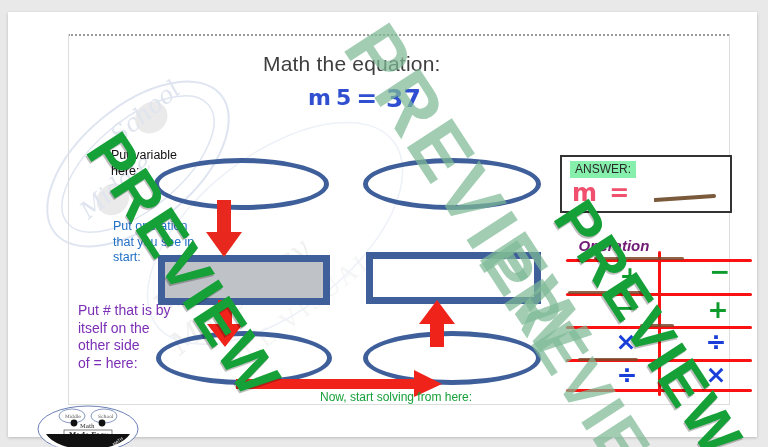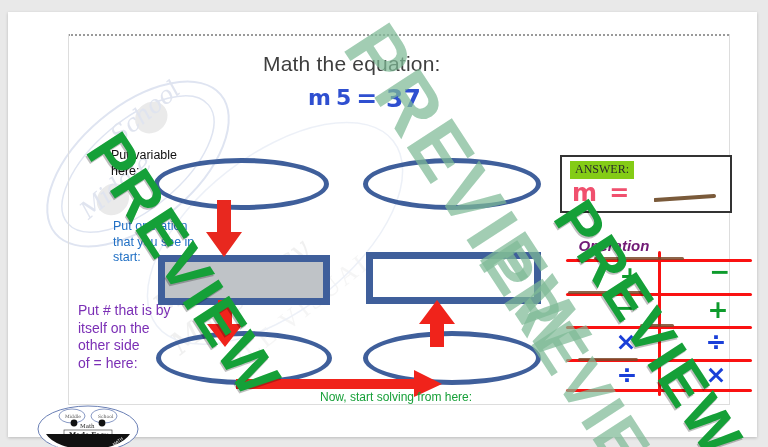--- a/index.html
+++ b/index.html
@@ -48,21 +48,21 @@
   .obox{position:absolute;border:7px solid #3f5f9b;box-sizing:border-box;}
   .ob-l{left:150px;top:243px;width:172px;height:50px;background:#bfc3c7;}
   .ob-r{left:358px;top:240px;width:175px;height:52px;background:#ffffff;}
 
   
   .arrow{position:absolute;}
   .arrow svg{display:block;}
 
   
   .answer-box{position:absolute;left:552px;top:143px;width:168px;height:54px;border:2px solid #333333;background:#ffffff;}
-  .answer-lbl{position:absolute;left:8px;top:4px;background:#84cc16;color:#2a2a2a;font-size:12px;padding:1px 5px 2px;font-family:Liberation Serif, serif;}
+  .answer-lbl{position:absolute;left:8px;top:4px;background:#86efac;color:#2a2a2a;font-size:12px;padding:1px 5px 2px;font-family:Liberation Sans, sans-serif;}
   .answer-hand{position:absolute;left:10px;top:22px;color:#f0506e;font-size:24px;font-weight:bold;font-family:"DejaVu Sans",sans-serif;letter-spacing:2px;}
 
   
   .optable{position:absolute;left:560px;top:225px;width:182px;height:155px;}
   .opt-head{position:absolute;top:0;left:0;width:182px;display:flex;}
   .opt-head span{font-size:15px;font-weight:bold;color:#701a75;font-family:"Liberation Sans",sans-serif;font-style:italic;}
   .opt-head .h1{width:92px;text-align:center;}
   .opt-head .h2{width:90px;text-align:center;}
   .opt-grid{position:absolute;top:22px;left:0;width:182px;height:133px;}
   .hline{position:absolute;height:3px;background:#fa1111;left:-2px;width:186px;border-radius:2px;}

